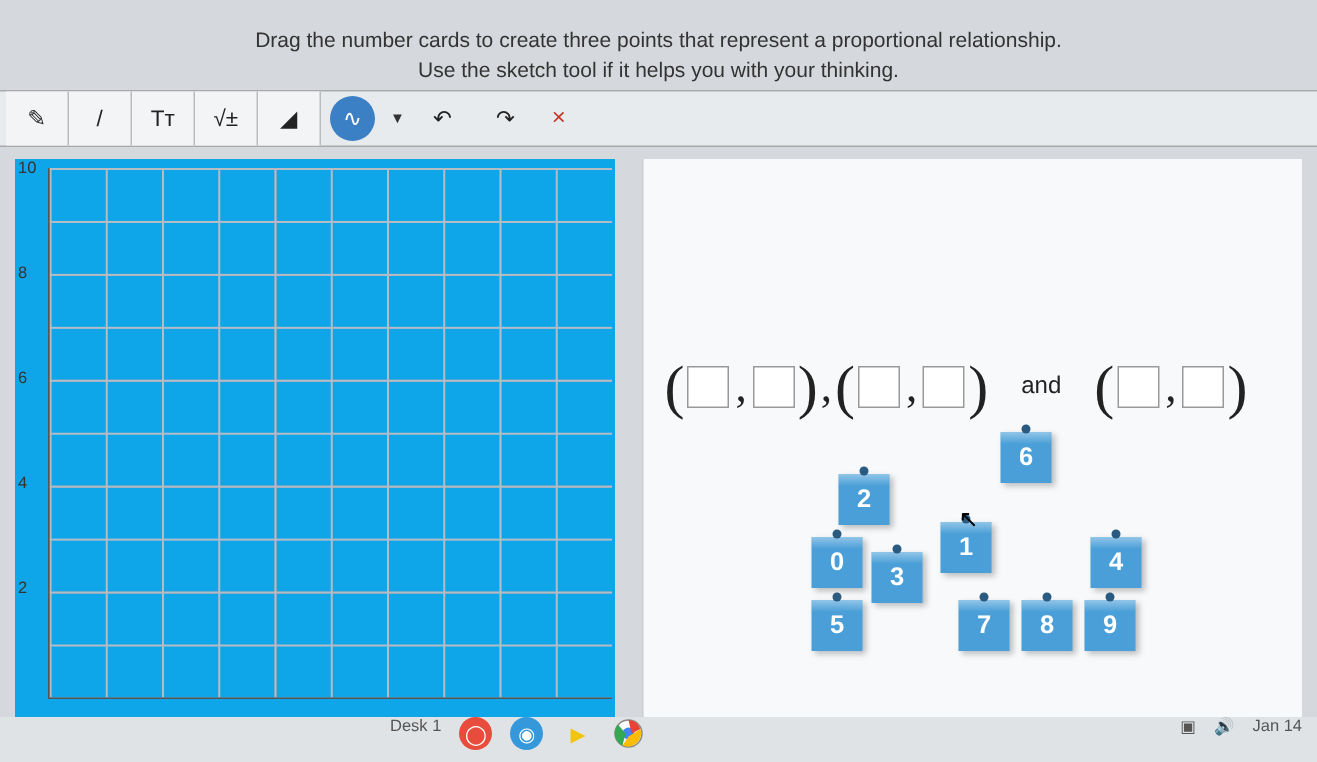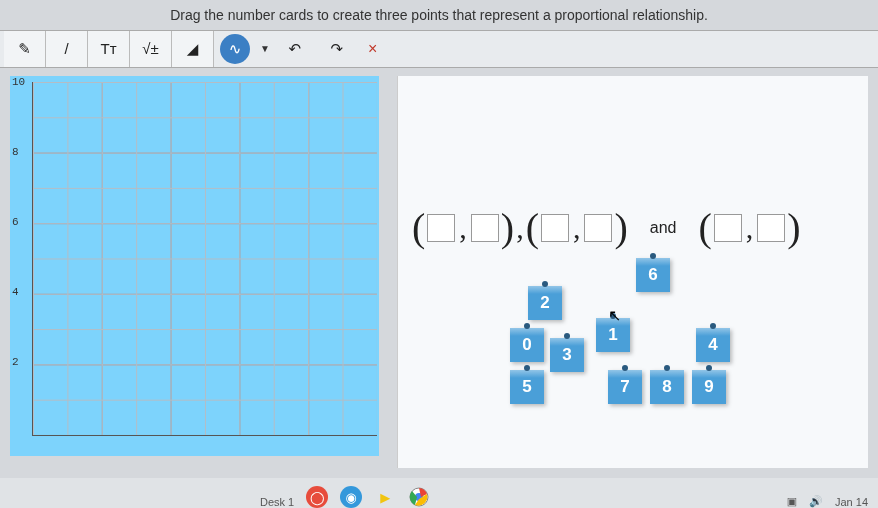--- a/index.html
+++ b/index.html
@@ -6,21 +6,21 @@
     body {
       font-family: Arial, sans-serif;
       background: #d5d8dc;
       width: 878px;
       height: 508px;
       overflow: hidden;
       position: relative;
     }
     .instructions {
       text-align: center;
-      padding: 6px 0 4px;
+      padding: 17px 0 4px;
       color: #333;
       font-size: 14px;
       line-height: 1.4;
     }
     .toolbar {
       display: flex;
       align-items: center;
       background: #e8ebee;
       border-top: 1px solid #aaa;
       border-bottom: 1px solid #aaa;
@@ -54,24 +54,23 @@
     .tool-x { color:#c0392b; font-size:16px; padding:0 10px; cursor:pointer; }
 
     .main {
       display: flex;
       padding: 8px 10px 0 10px;
       gap: 18px;
       height: 400px;
     }
     .graph-panel {
       position: relative;
-      width: 369px;
+      width: 400px;
       height: 380px;
-      background: #7dd3fc;
-      font-family: Liberation Mono, monospace;
+      background: #0ea5e9;
     }
     .y-label {
       position: absolute;
       left: 2px;
       font-size: 11px;
       color: #333;
       transform: translateY(-50%);
     }
     .grid {
       position: absolute;
@@ -156,39 +155,40 @@
       color:#000;
       pointer-events:none;
     }
 
     .taskbar {
       position: absolute;
       bottom: 0; left: 0; right: 0;
       height: 30px;
       background: #e0e3e6;
       display: flex;
-      align-items: flex-end;
+      align-items: flex-start;
       padding: 0 10px;
       gap: 12px;
       font-size: 11px;
       color:#555;
     }
     .task-icon {
       width: 22px; height: 22px;
       border-radius: 50%;
       display:flex; align-items:center; justify-content:center;
       font-size:13px;
     }
     .spacer { flex:1; }
   </style>
 </head>
 <body>
 
 <div class="instructions">
   <div>Drag the number cards to create three points that represent a proportional relationship.</div>
+  <div>Use the sketch tool if it helps you with your thinking.</div>
 </div>
 
 <div class="toolbar">
   <div class="tool-btn">✎</div>
   <div class="tool-btn">/</div>
   <div class="tool-btn">Tт</div>
   <div class="tool-btn">√±</div>
   <div class="tool-btn">◢</div>
   <div class="tool-btn active">∿</div>
   <div class="tool-dropdown">▼</div>

